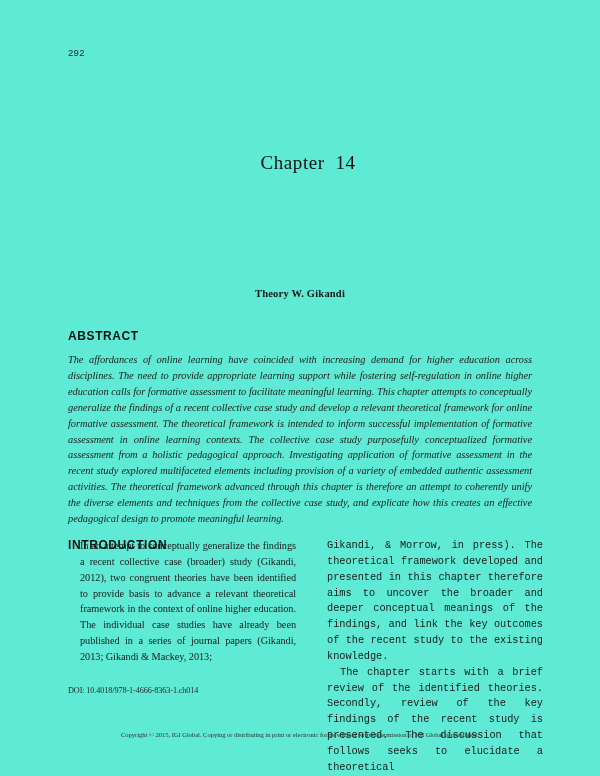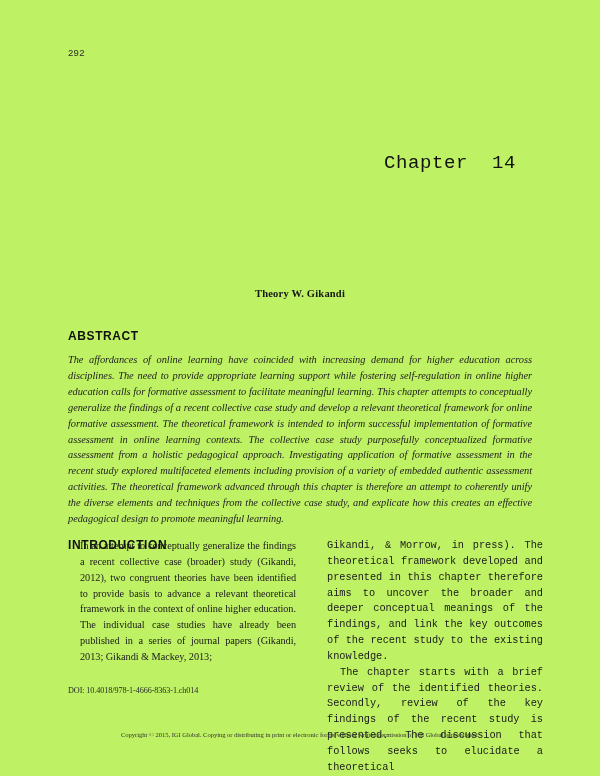--- a/index.html
+++ b/index.html
@@ -13,42 +13,42 @@
     height: 776px;
     position: relative;
     font-family: "Liberation Serif", "DejaVu Serif", serif;
     color: #1b1b1b;
     overflow: hidden;
   }
 
   .page {
     position: absolute;
     inset: 0;
-    background: #bef264;
+    background: #5eead4;
   }
 
   
   .folio {
     position: absolute;
     left: 68px;
     top: 47px;
     font-family: "Liberation Sans", "DejaVu Sans", sans-serif;
     font-size: 9.5px;
     letter-spacing: 0.3px;
     color: #2b2b2b;
   }
 
   
   .title-block {
     position: absolute;
-    left: 52px;
+    left: 76px;
     top: 152px;
     width: 464px;
-    text-align: right;
-    font-family: Liberation Mono, monospace;
+    text-align: center;
+    font-family: Liberation Serif, serif;
     color: #111111;
   }
   .chapter-line {
     font-size: 19px;
     letter-spacing: 0.6px;
     margin-bottom: 13px;
     white-space: pre;
   }
   .chapter-title {
     font-size: 25px;

